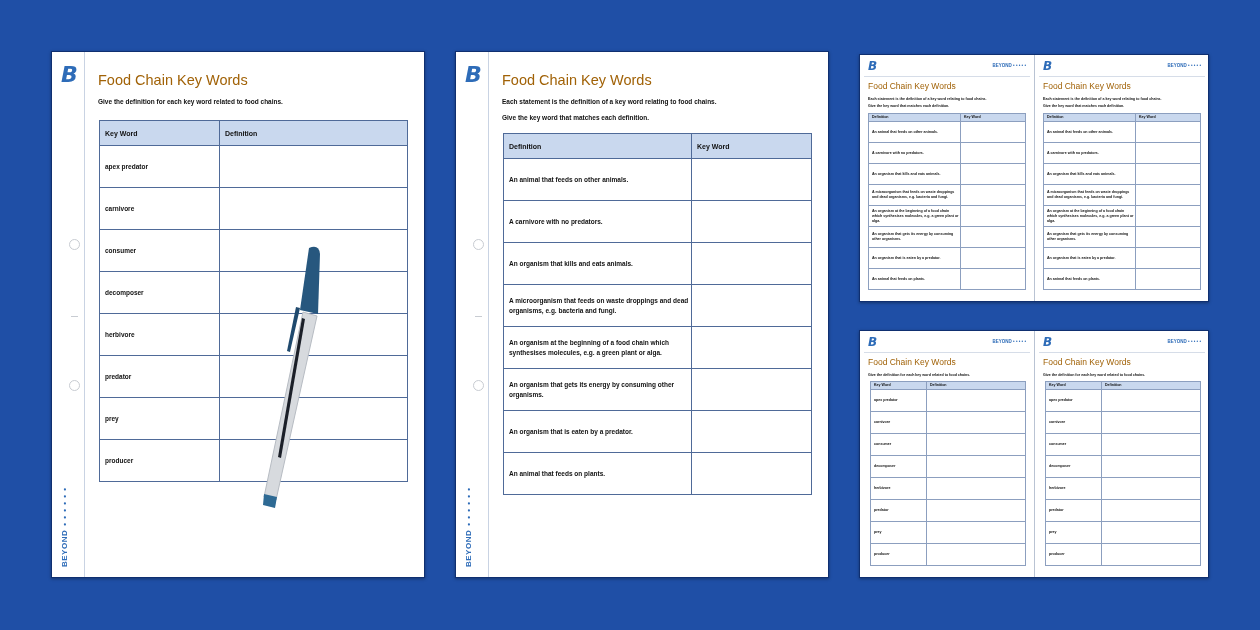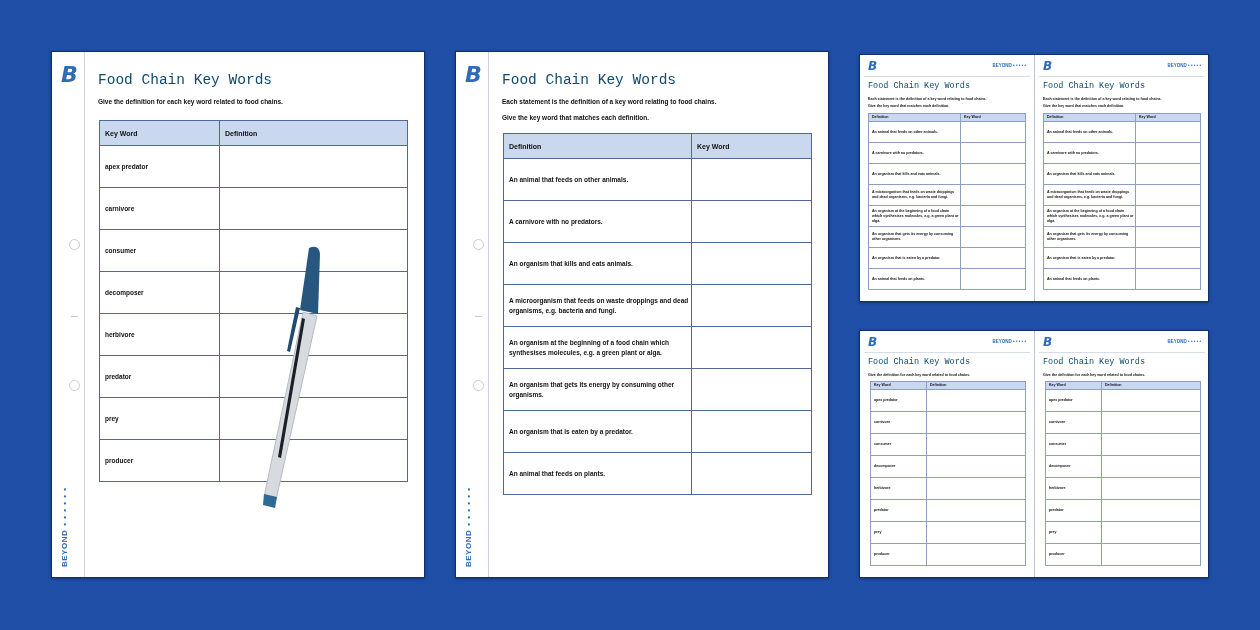--- a/index.html
+++ b/index.html
@@ -2,21 +2,21 @@
 <html><head>
 <meta charset="utf-8">
 <style>
   * { box-sizing: border-box; margin: 0; padding: 0; }
   html, body { width: 1260px; height: 630px; overflow: hidden; }
   body { background: #1f4fa6; font-family: "Liberation Sans", sans-serif; position: relative; }
 
   .sheet { position: absolute; background: #fff; border: 1px solid #0f2f70; box-shadow: 0 1px 3px rgba(0,0,0,0.35); }
   .margin-line { position: absolute; top: 0; bottom: 0; width: 1px; background: #c9d3e3; }
   .logo { position: absolute; color: #2e6cb8; font-weight: bold; font-style: italic; font-family: "DejaVu Sans", sans-serif; }
-  .title { position: absolute; color: #0c4a6e; font-family: Liberation Mono, monospace; }
+  .title { position: absolute; color: #a16207; font-family: Liberation Sans, sans-serif; }
   .instr { position: absolute; color: #111; font-weight: bold; }
   .hole { position: absolute; width: 11px; height: 11px; border: 1px solid #c8ccd2; border-radius: 50%; background: #fff; }
   .dash { position: absolute; width: 7px; height: 1px; background: #c8ccd2; }
   .brand-vert { position: absolute; transform: rotate(-90deg); transform-origin: left top; color: #2e6cb8; font-weight: bold; font-size: 8px; letter-spacing: 0.5px; white-space: nowrap; }
   .brand-vert .dots { letter-spacing: 1px; margin-left: 4px; }
 
   table.ws { position: absolute; border-collapse: collapse; table-layout: fixed; }
   table.ws th, table.ws td { border: 1.5px solid #4f6a98; text-align: left; vertical-align: middle; color: #111; font-weight: bold; }
   table.ws th { background: #c9d8ee; }
 

